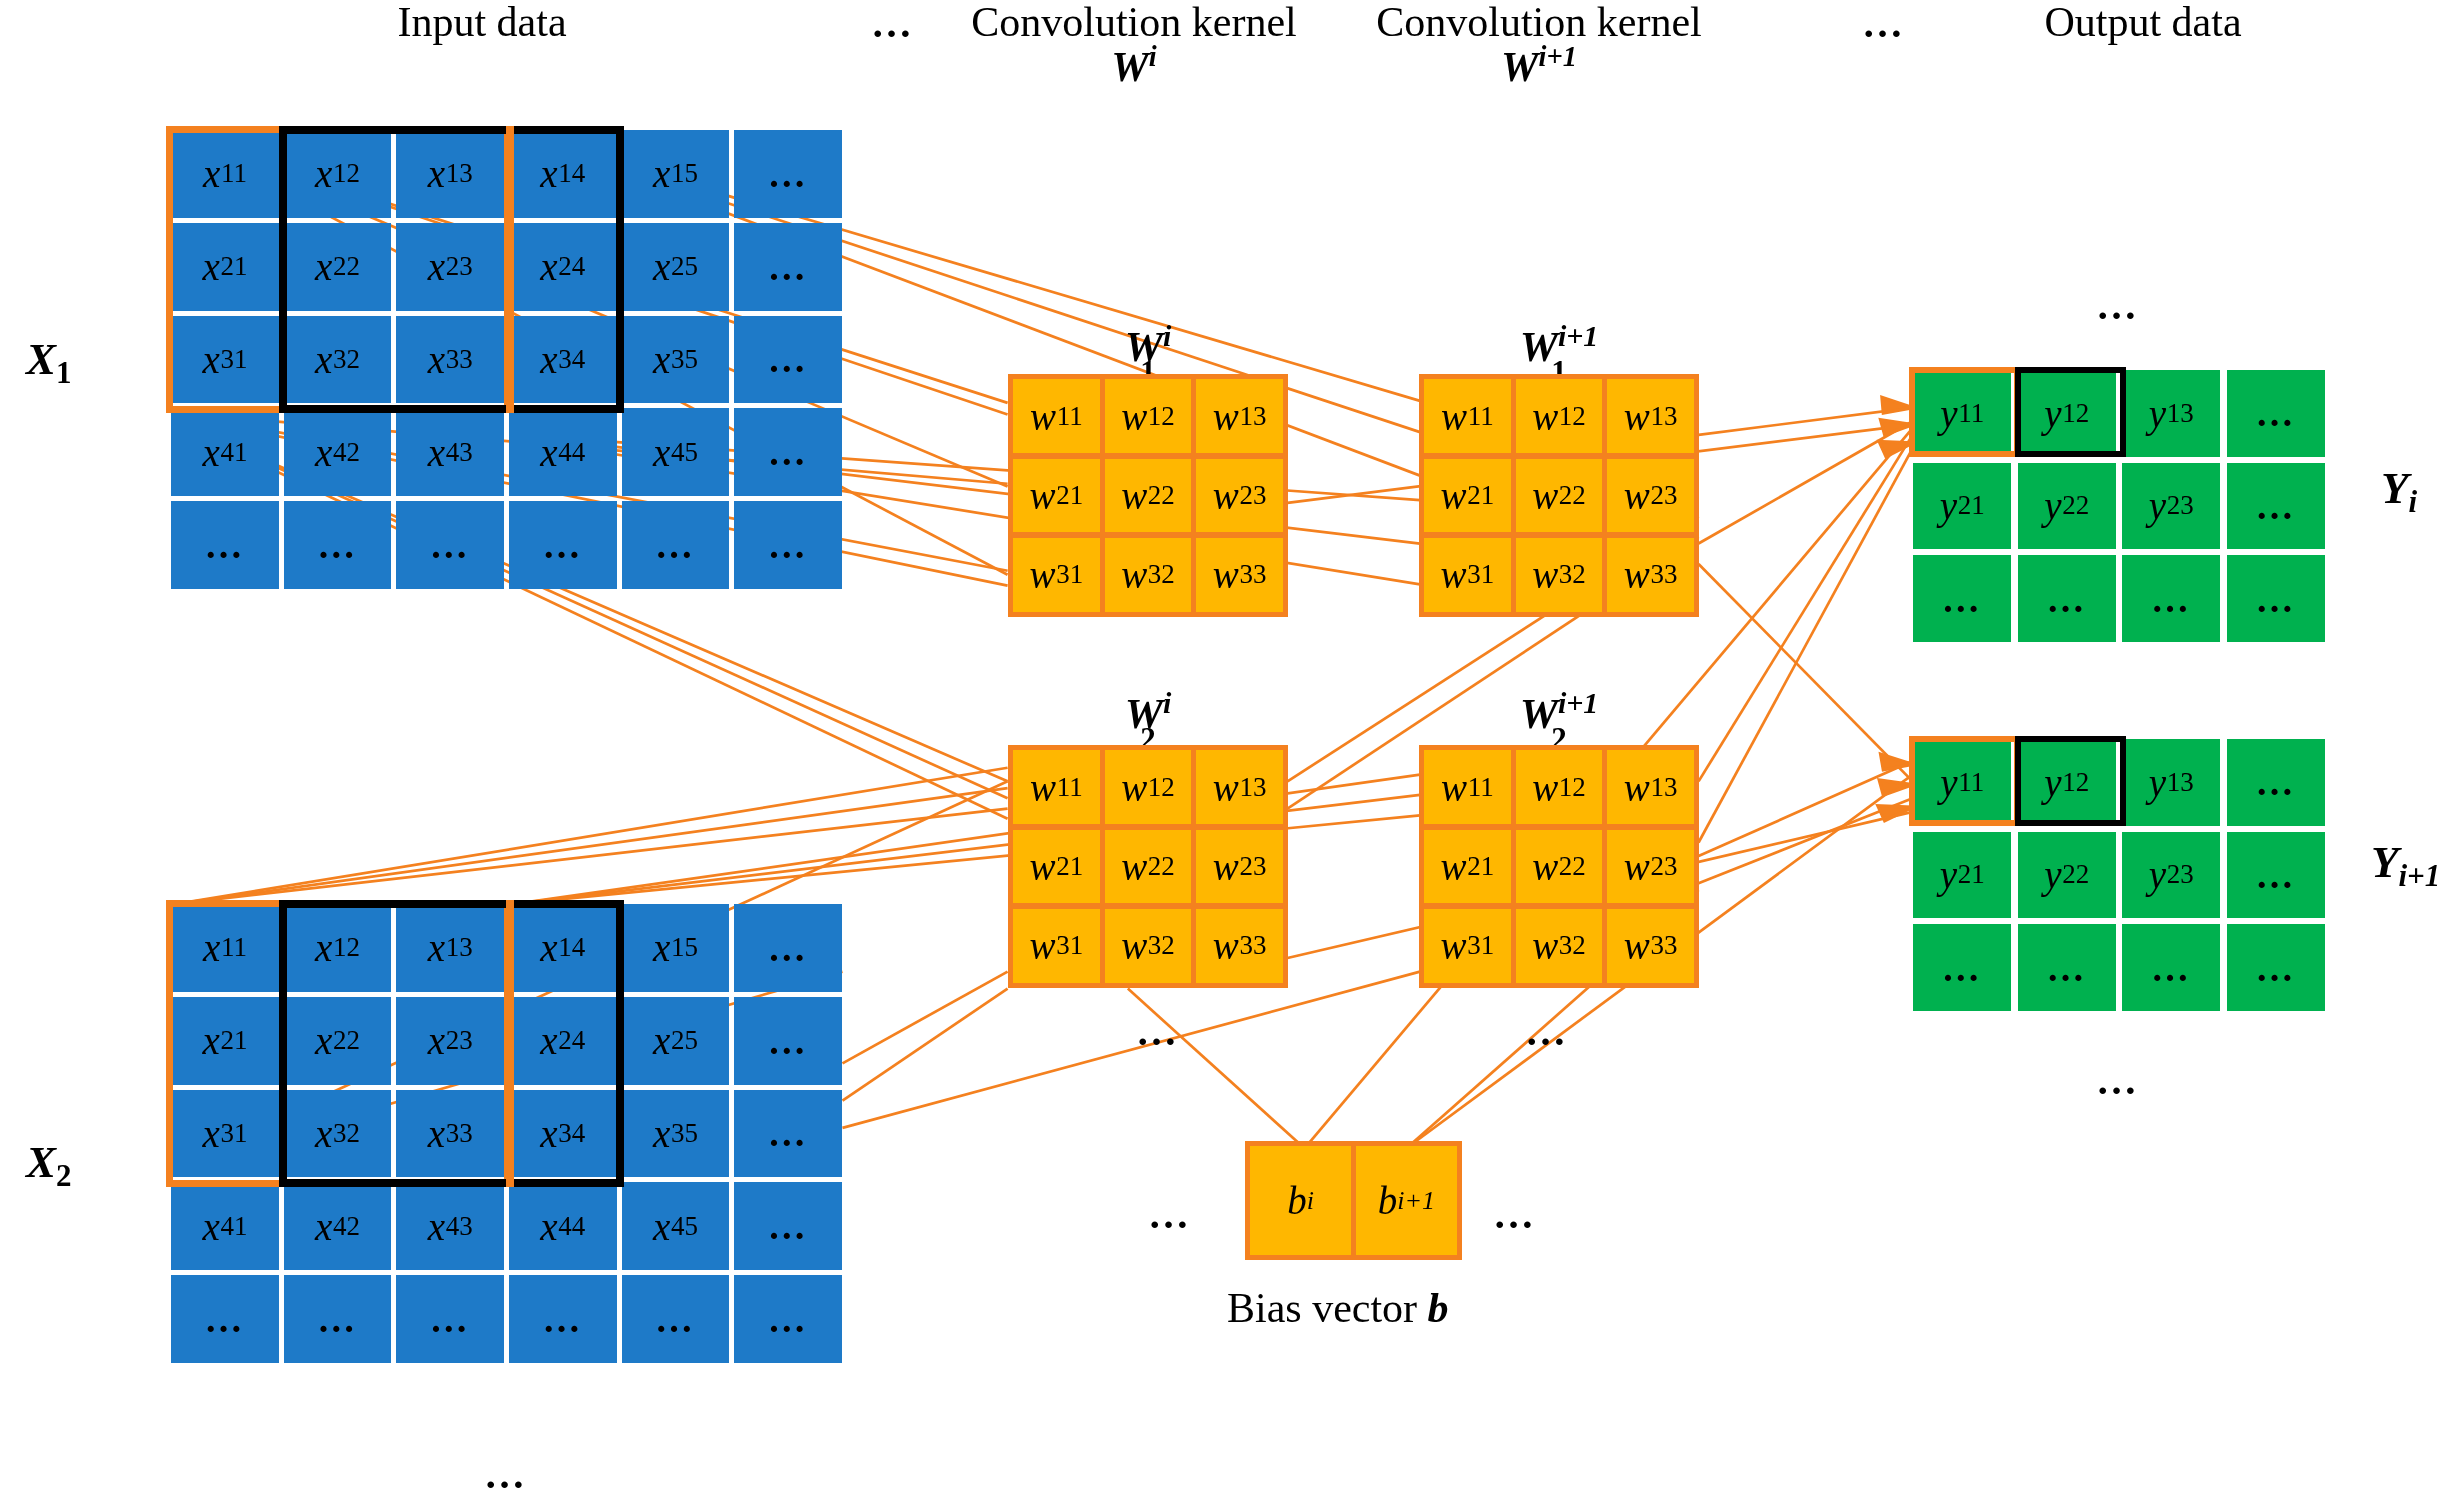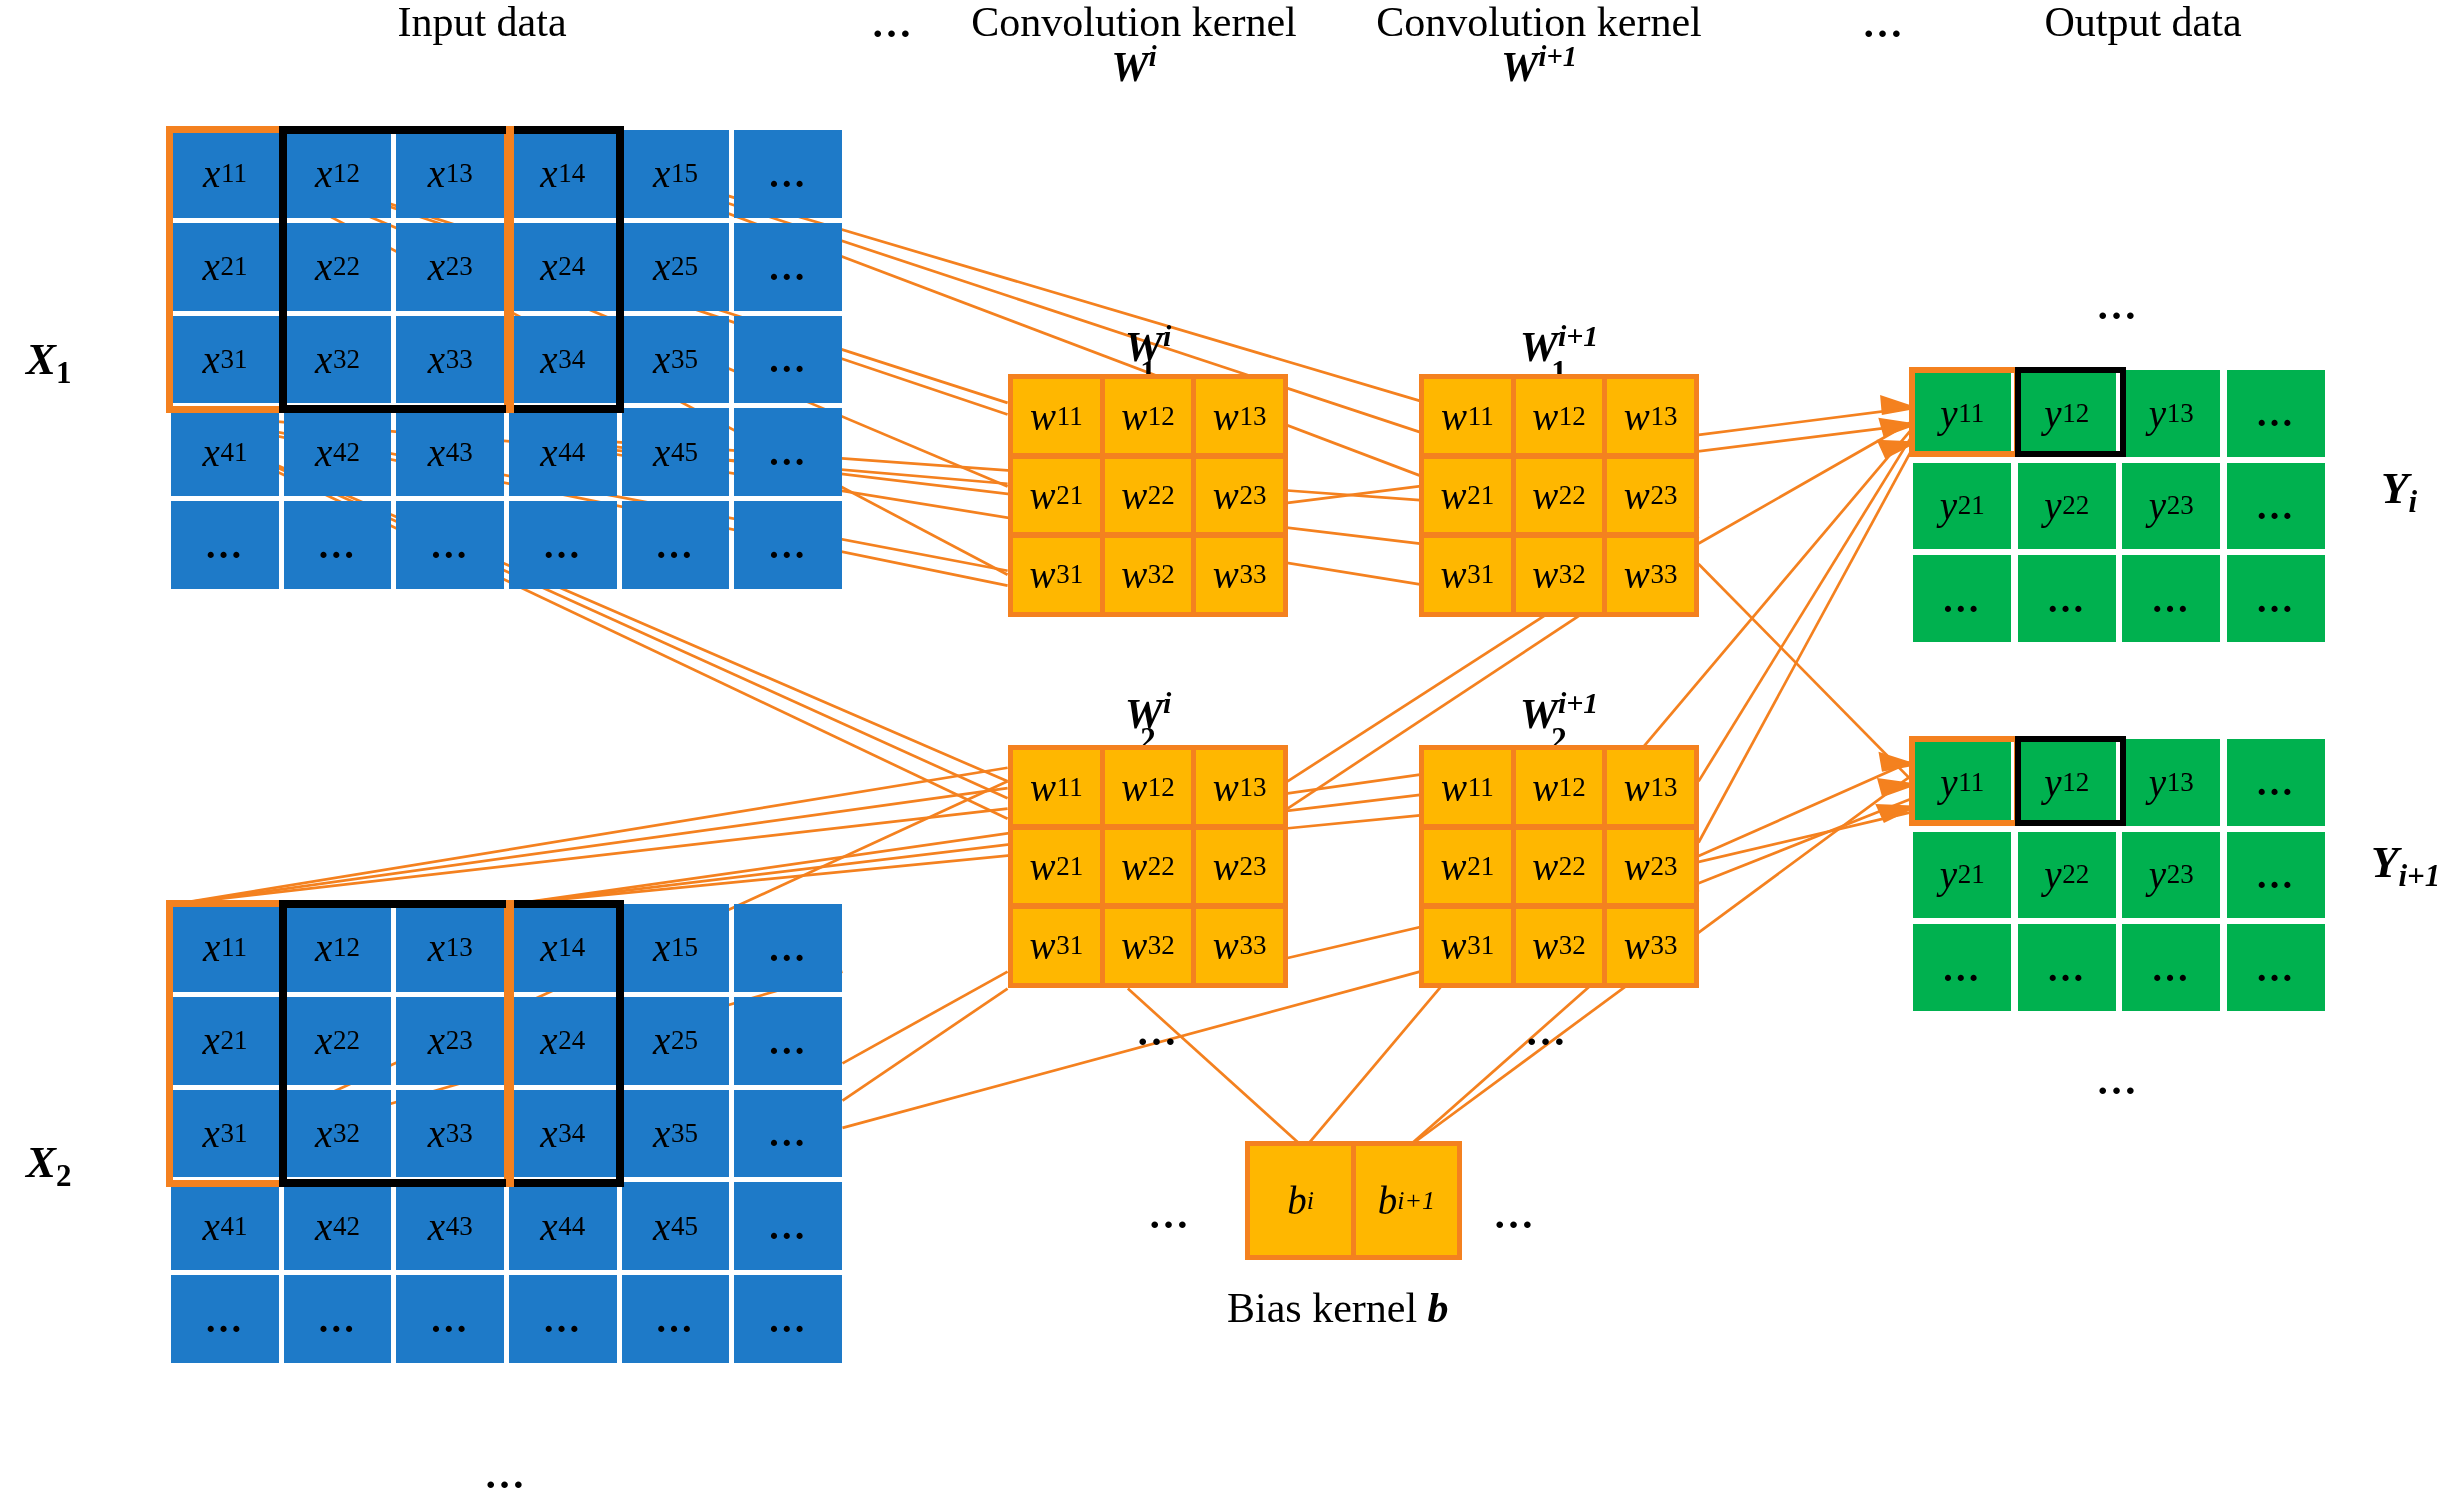--- a/index.html
+++ b/index.html
@@ -525,21 +525,21 @@
         <span>b</span>
         <sup style="font-size: 26px;">i</sup>
       </div>
       <div class="cell">
         <span>b</span>
         <sup style="font-size: 26px;">i+1</sup>
       </div>
     </div>
   <div class="dots" style="left:1493px;top:1194px;">…</div>
   <div class="biaslabel" style="left:1227px;top:1284px;">
-    <span>Bias kernel </span><b>b</b>
+    <span>Bias vector </span><b>b</b>
   </div>
 
   <div class="dots" style="left:2096px;top:285px;">…</div>
   <div class="grid green" id="yigrid" style="left:1913px;top:370px;width:412px;height:272px;
               grid-template-columns:repeat(4,1fr);grid-template-rows:repeat(3,1fr);">
       <div class="cell">
         <span>y</span>
         <span class="sub">11</span>
       </div>
       <div class="cell">

